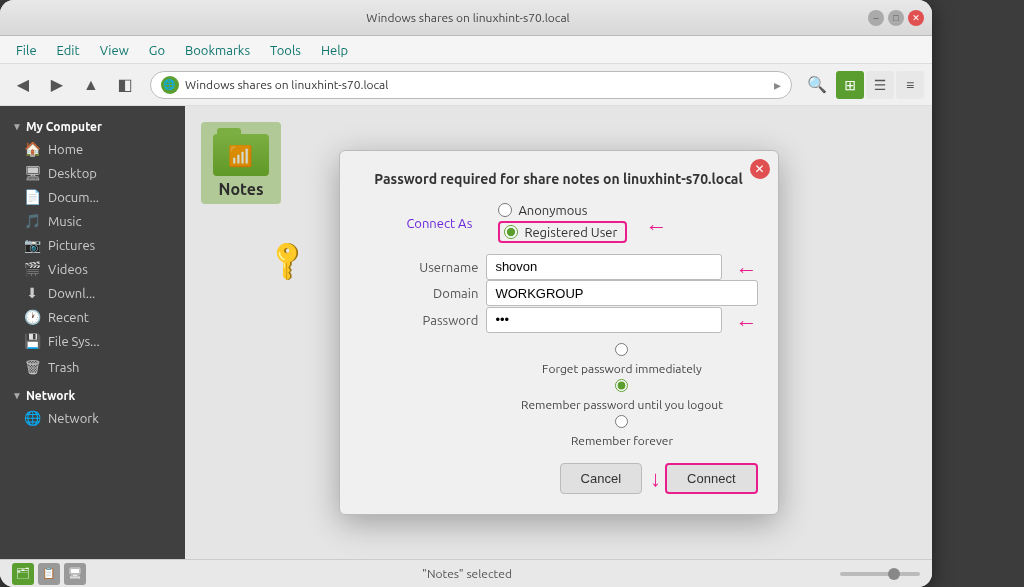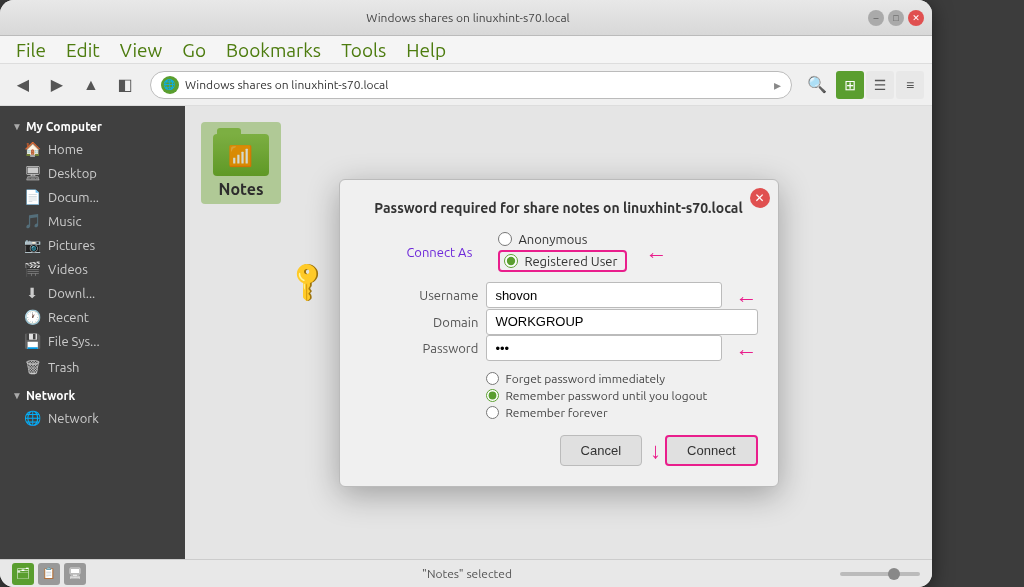--- a/index.html
+++ b/index.html
@@ -65,22 +65,22 @@
       background: #f5f5f5;
       height: 28px;
       display: flex;
       align-items: center;
       padding: 0 8px;
       border-bottom: 1px solid #ddd;
       gap: 4px;
     }
     .menu-item {
       padding: 4px 8px;
-      font-size: 19px;
-      color: #4d7c0f;
+      font-size: 13px;
+      color: #0f766e;
       cursor: pointer;
       border-radius: 3px;
     }
 
     
     .toolbar {
       background: #f0f0f0;
       height: 42px;
       display: flex;
       align-items: center;
@@ -443,20 +443,21 @@
     }
 
     .remember-section {
       margin: 10px 0 16px 80px;
     }
     .remember-row {
       display: flex;
       align-items: center;
       gap: 6px;
       margin-bottom: 4px;
+      flex-direction: column;
     }
     .remember-radio {
       width: 13px;
       height: 13px;
       accent-color: #5a9e2f;
       cursor: pointer;
     }
     .remember-label {
       font-size: 12px;
       color: #444;

